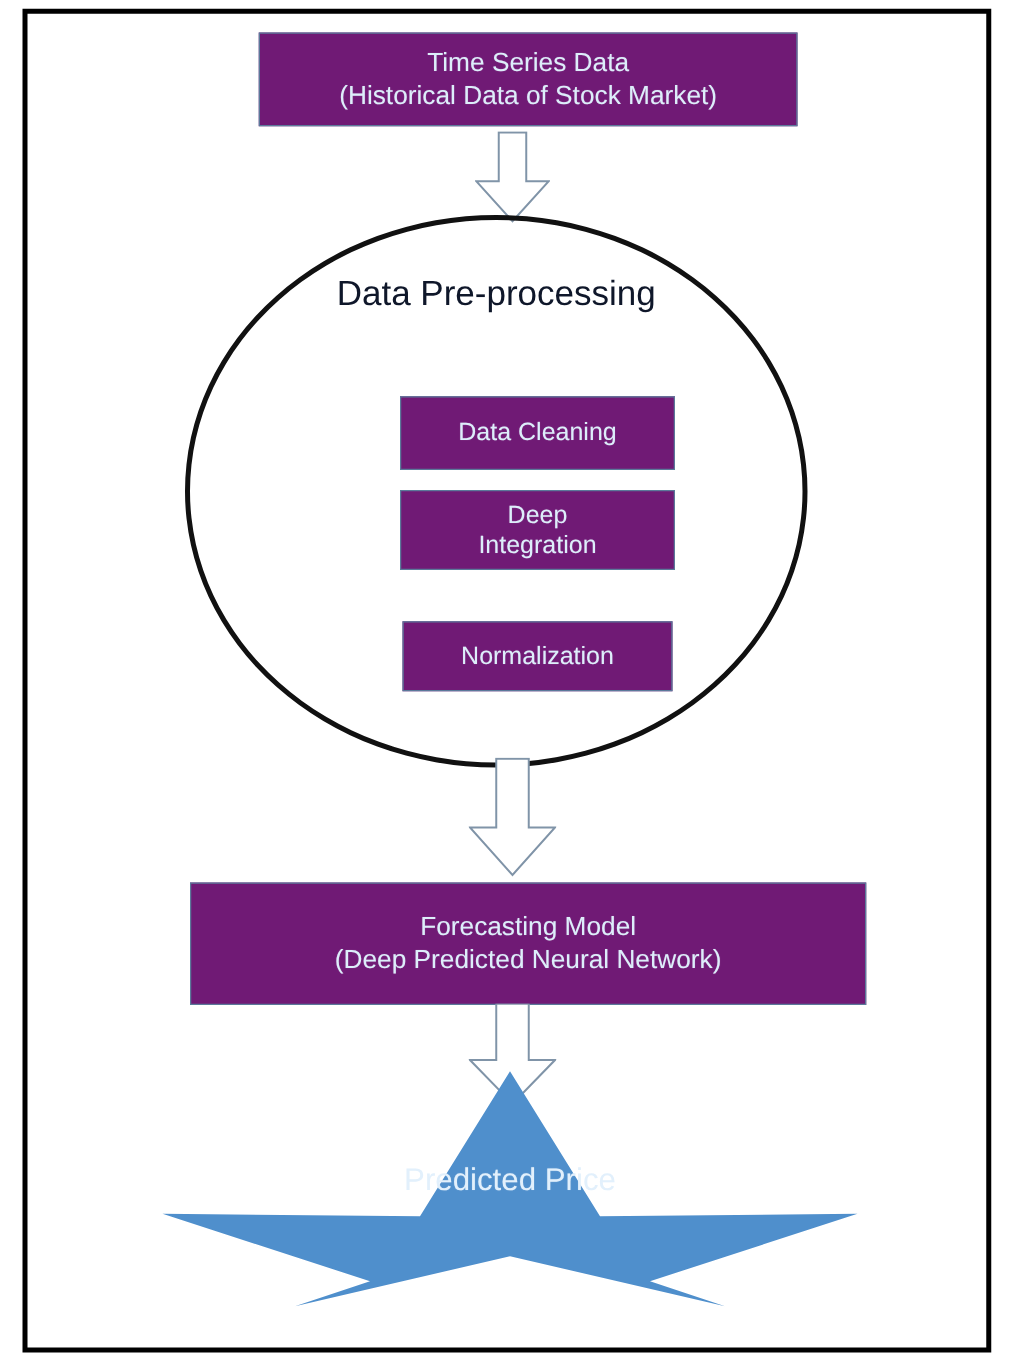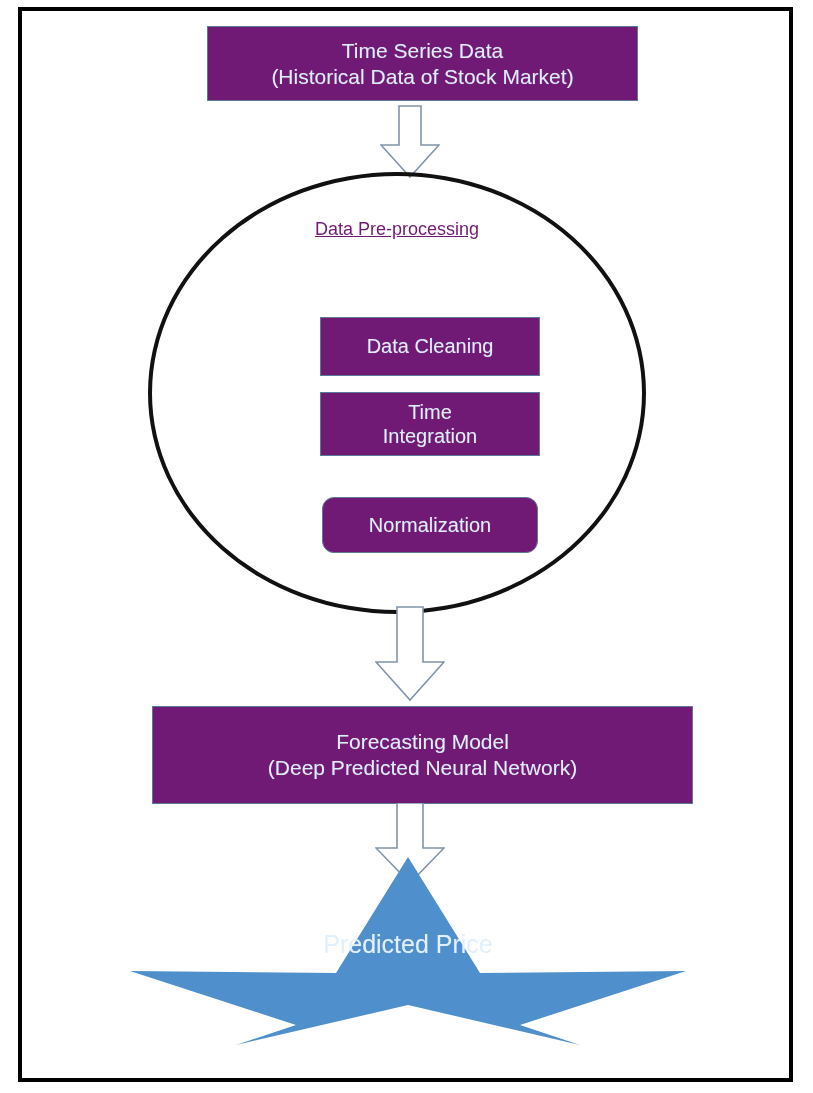--- a/index.html
+++ b/index.html
@@ -59,41 +59,39 @@
     font-size: 20px;
     margin-top: 25px;
   }
   #box-integration {
     left: 320px; top: 392px; width: 220px; height: 64px;
     font-size: 20px;
   }
   #box-normalization {
     left: 322px; top: 497px; width: 216px; height: 56px;
     font-size: 20px;
-    border-radius: 12px;
   }
 
   
   #ellipse {
     position: absolute;
     left: 148px; top: 172px;
     width: 498px; height: 442px;
     border: 4px solid #111111;
     border-radius: 50%;
     box-sizing: border-box;
     background: transparent;
   }
   #ellipse-label {
     position: absolute;
     left: 148px; top: 219px;
     width: 498px;
     text-align: center;
-    font-size: 18px;
-    color: #701a75;
-    text-decoration: underline;
+    font-size: 28px;
+    color: #0f172a;
   }
 
   
   .arrow {
     position: absolute;
   }
   .arrow svg { display: block; }
 
   #arrow-1 { left: 380px; top: 105px; }
   #arrow-2 { left: 375px; top: 606px; }
@@ -134,21 +132,21 @@
   </div>
 
   <div id="ellipse"></div>
   <div id="ellipse-label">Data Pre-processing</div>
 
   <div class="box" id="box-cleaning">
     <span class="line">Data Cleaning</span>
   </div>
 
   <div class="box" id="box-integration">
-    <span class="line">Time</span>
+    <span class="line">Deep</span>
     <span class="line">Integration</span>
   </div>
 
   <div class="box" id="box-normalization">
     <span class="line">Normalization</span>
   </div>
 
   <div class="arrow" id="arrow-2">
     <svg width="70" height="96" viewBox="0 0 70 96">
       <polygon points="22,1 48,1 48,56 69,56 35,94 1,56 22,56" fill="#ffffff" stroke="#8094a8" stroke-width="1.6"></polygon>

